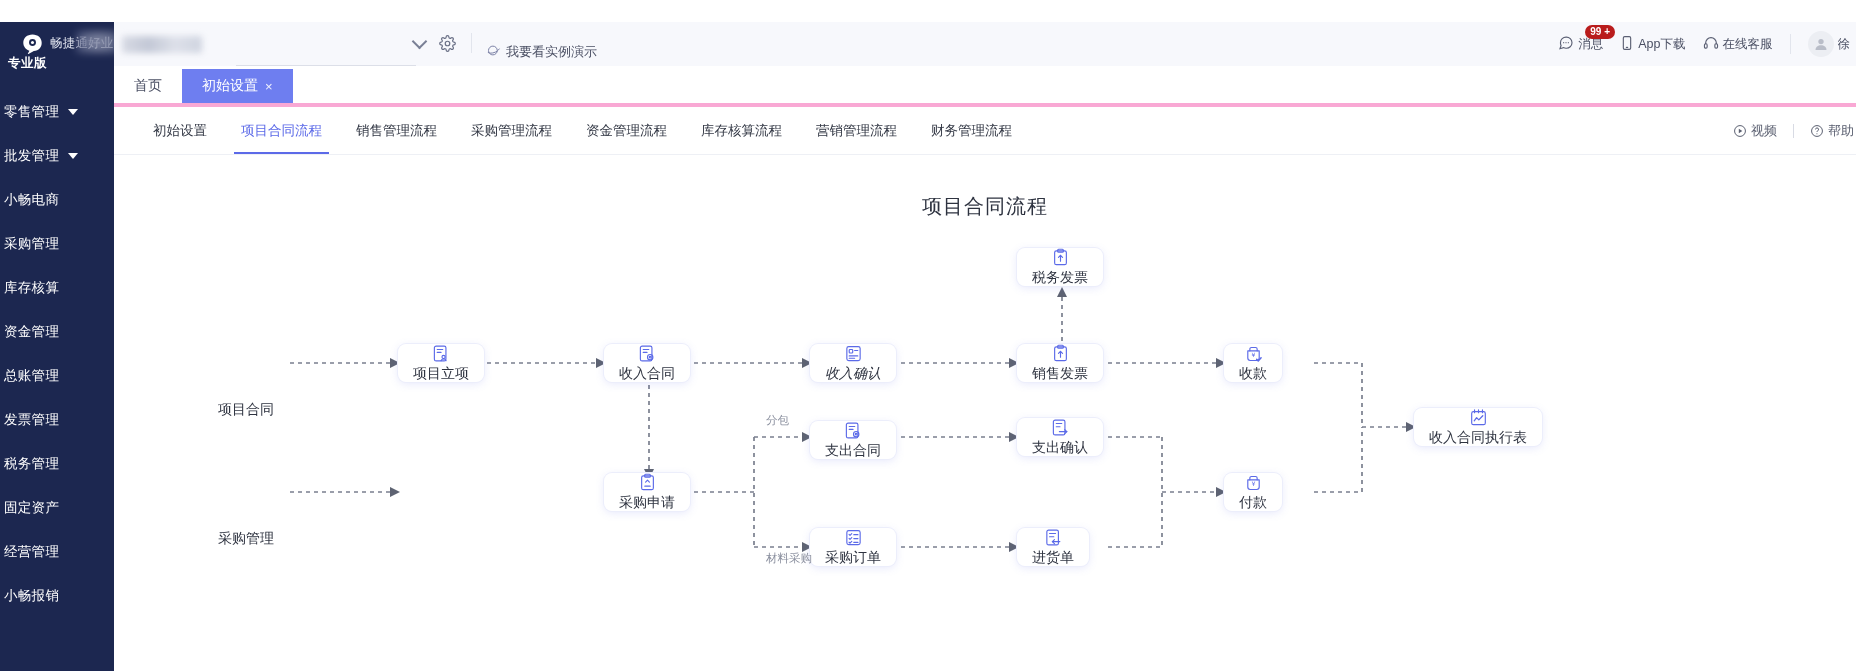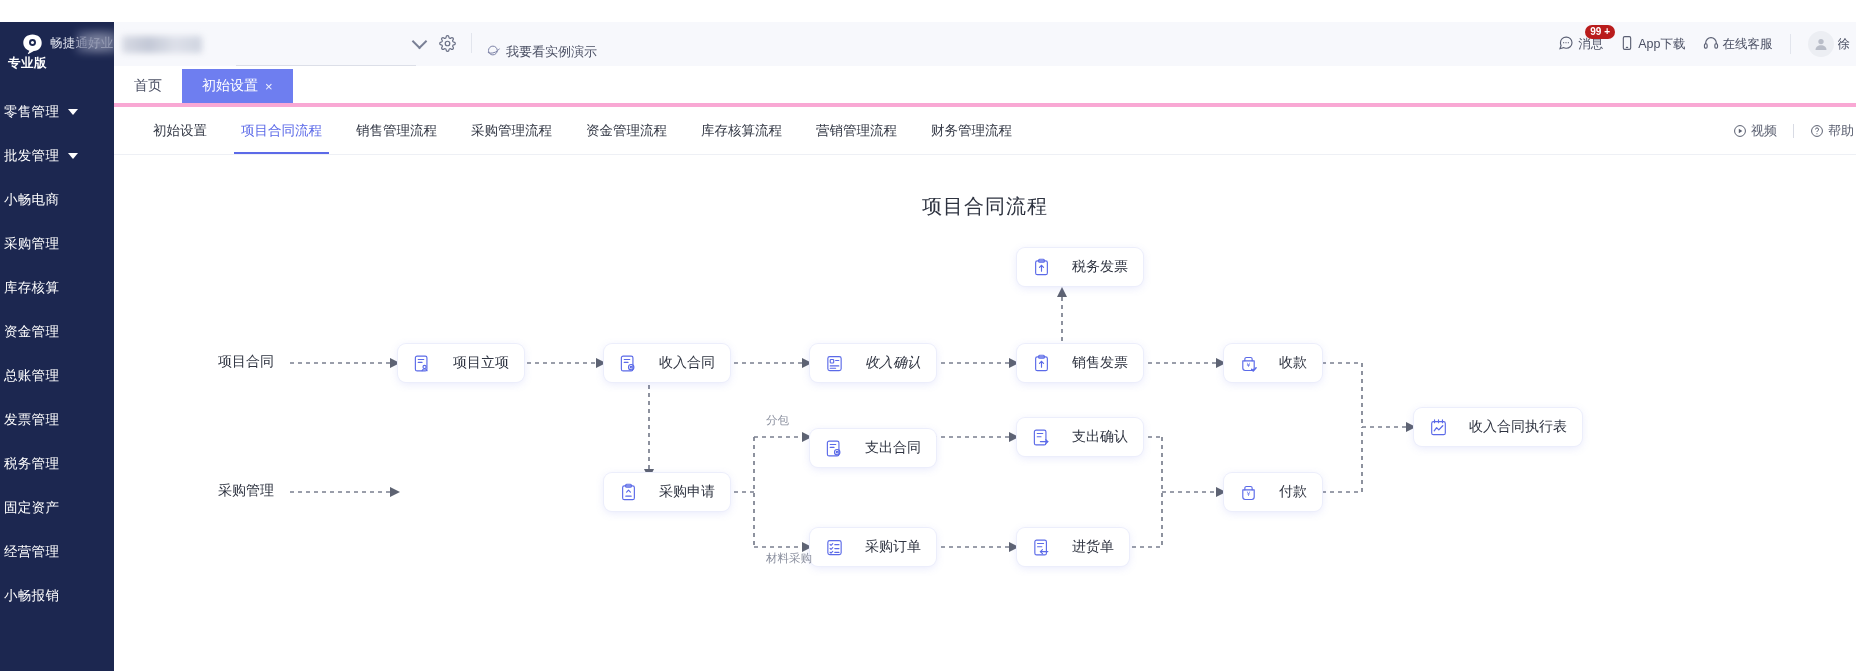--- a/index.html
+++ b/index.html
@@ -160,29 +160,30 @@
     text-align: center; font-size: 20px; color: #2e3340;
     letter-spacing: 1px;
   }
   .flow-svg { position: absolute; left: 0; top: 0; width: 100%; height: 100%; }
 
   .node {
     position: absolute;
     background: #ffffff;
     border-radius: 8px;
     box-shadow: 0 0 0 1px #eceefb, 0 2px 9px rgba(108,120,230,.17);
-    display: flex; align-items: center; gap: 21px;
+    display: flex; align-items: center; gap: 2px;
     padding: 0 15px; height: 38px;
     font-size: 14px; color: #2e3340; white-space: nowrap;
     cursor: pointer;
+    flex-direction: column;
   }
   .node .ico { width: 19px; height: 19px; flex: none; display:block; }
 
   .row-label {
-    position: absolute; font-size: 14px; color: #2e3340; white-space: nowrap;
+    position: absolute; font-size: 14px; color: #2e3340; white-space: nowrap; margin-top: 48px;
   }
   .edge-label {
     position: absolute; font-size: 11.5px; color: #8a8f9e; white-space: nowrap;
   }
 </style>
 </head>
 <body>
 
 <div id="app">
 
@@ -479,21 +480,21 @@
         </div>
         <div class="node" style="left: 490px; top: 318px;">
           <svg class="ico" viewBox="0 0 24 24" fill="none" stroke="#5b6ae8" stroke-width="1.45" stroke-linecap="round" stroke-linejoin="round">
             <rect x="4.6" y="3.6" width="14.8" height="17.4" rx="2.2"></rect>
             <rect x="8.4" y="1.6" width="7.2" height="3.6" rx="1.2"></rect>
             <path d="M9.6 11.6 12 9 14.4 11.6"></path>
             <line x1="8.6" y1="16.6" x2="15.4" y2="16.6"></line>
           </svg>
           <span>采购申请</span>
         </div>
-        <div class="node" style="left: 696px; top: 274px;">
+        <div class="node" style="left: 696px; top: 266px;">
           <svg class="ico" viewBox="0 0 24 24" fill="none" stroke="#5b6ae8" stroke-width="1.45" stroke-linecap="round" stroke-linejoin="round">
             <rect x="3" y="2.6" width="14.6" height="18.8" rx="2.2"></rect>
             <line x1="6.6" y1="7" x2="13.6" y2="7"></line>
             <line x1="6.6" y1="10.6" x2="11.4" y2="10.6"></line>
             <circle cx="15.4" cy="16.6" r="3.4"></circle>
             <circle cx="15.4" cy="16.6" r="1.1"></circle>
           </svg>
           <span>支出合同</span>
         </div>
         <div class="node" style="left: 903px; top: 263px;">

